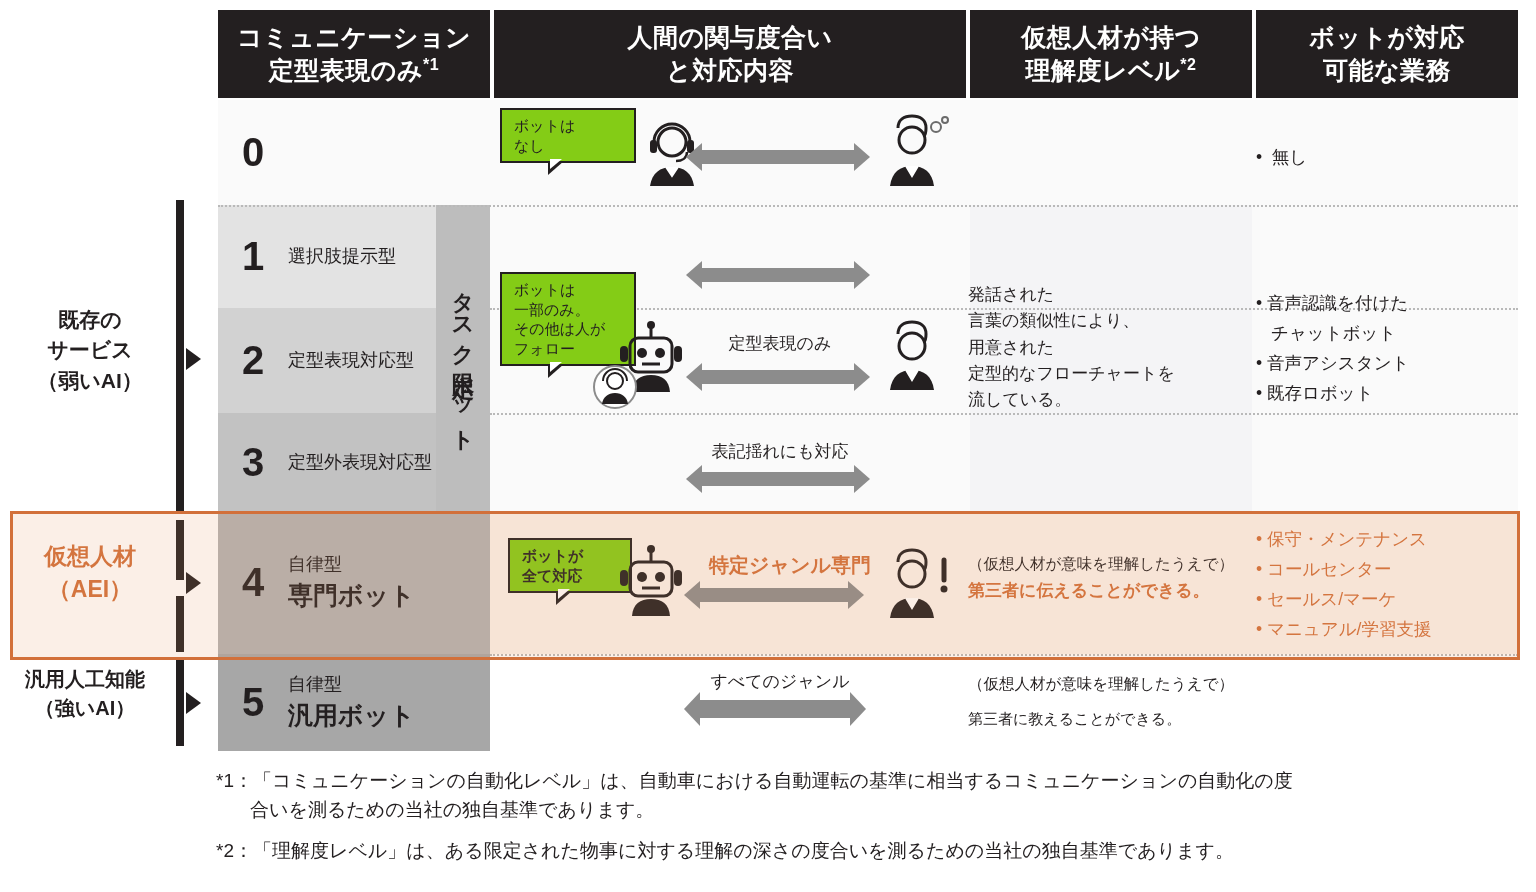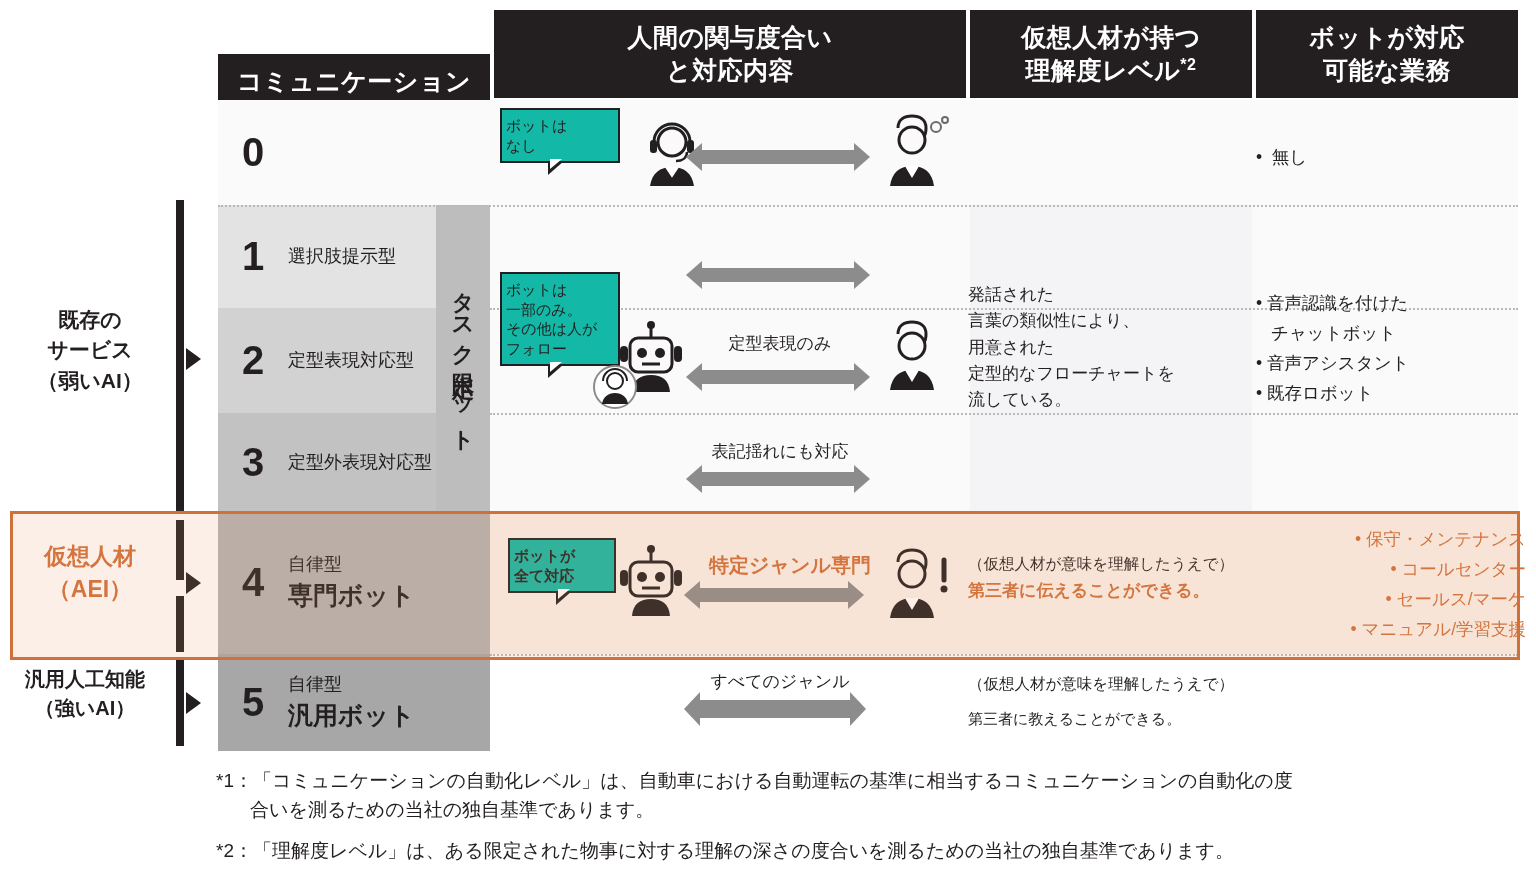--- a/index.html
+++ b/index.html
@@ -13,21 +13,21 @@
   }
   .wrap{position:absolute;inset:0;}
 
   
   .hdr{
     position:absolute;top:10px;height:88px;background:#231f20;color:#fff;
     display:flex;align-items:center;justify-content:center;text-align:center;
     font-size:25px;line-height:1.32;font-weight:700;letter-spacing:.5px;
   }
   .hdr span{display:block;}
-  #h1{left:218px;width:272px;margin-top:44px;}
+  #h1{left:218px;width:272px;}
   #h2{left:494px;width:472px;align-items:center;}
   #h3{left:970px;width:282px;}
   #h4{left:1256px;width:262px;}
   .sup{font-size:16px;vertical-align:super;}
 
   .row-bg0{position:absolute;left:218px;top:100px;width:1300px;height:105px;background:#fafafa;}
   .row-bg1{position:absolute;left:218px;top:205px;width:1300px;height:103px;background:#fafafa;}
   .row-bg2{position:absolute;left:218px;top:308px;width:1300px;height:105px;background:#fafafa;}
   .row-bg3{position:absolute;left:218px;top:413px;width:1300px;height:98px;background:#fafafa;}
   .und-bg{position:absolute;left:970px;top:205px;width:282px;height:306px;background:#f4f4f6;}
@@ -71,22 +71,22 @@
   .tri{position:absolute;width:0;height:0;border-top:11px solid transparent;border-bottom:11px solid transparent;border-left:15px solid #231f20;}
   #t1{left:186px;top:348px;}
   #t2{left:186px;top:572px;}
   #t3{left:186px;top:692px;}
 
   
   .hl{position:absolute;left:10px;top:511px;width:1504px;height:143px;border:3px solid #d2703a;background:rgba(226,150,95,.15);}
   .hl-inner{position:absolute;left:218px;top:511px;width:1300px;height:143px;background:rgba(226,150,95,.12);}
 
   .callout{
-    position:absolute;border:2px solid #231f20;background:#14b8a6;
-    font-size:15px;line-height:1.3;padding:6px 4px;text-align:left;
+    position:absolute;border:2px solid #231f20;background:#84cc16;
+    font-size:15px;line-height:1.3;padding:6px 12px;text-align:left;
   }
   .callout .tail{
     position:absolute;width:0;height:0;border-left:16px solid #231f20;
     border-bottom:14px solid transparent;bottom:-14px;left:46px;
   }
   .callout .tail i{
     position:absolute;left:-14px;top:-2px;width:0;height:0;border-left:12px solid #fff;border-bottom:10px solid transparent;
   }
 
   .arrow{position:absolute;height:14px;background:#8c8c8c;}
@@ -95,21 +95,21 @@
   .arrow:after{right:-16px;border-left:16px solid #8c8c8c;}
   .arrow.thick{height:18px;}
   .arrow.thick:before,.arrow.thick:after{top:-8px;border-top:17px solid transparent;border-bottom:17px solid transparent;}
 
   .arrowlbl{position:absolute;font-size:17px;text-align:center;}
   .arrowlbl.accent{color:#d2703a;font-weight:700;font-size:20px;}
 
   
   .und{position:absolute;left:968px;width:290px;font-size:17px;line-height:1.55;}
   .biz{position:absolute;left:1256px;width:270px;font-size:17.5px;line-height:1.72;}
-  .biz.accent{color:#d2703a;text-align:right;}
+  .biz.accent{color:#d2703a;}
 
   
   .fn{position:absolute;left:216px;width:1300px;font-size:19px;line-height:1.55;}
   #fn1{top:766px;}
   #fn2{top:836px;}
   .fn .ind{display:block;padding-left:34px;}
 
   
   .icon{position:absolute;}
   svg{display:block;}

